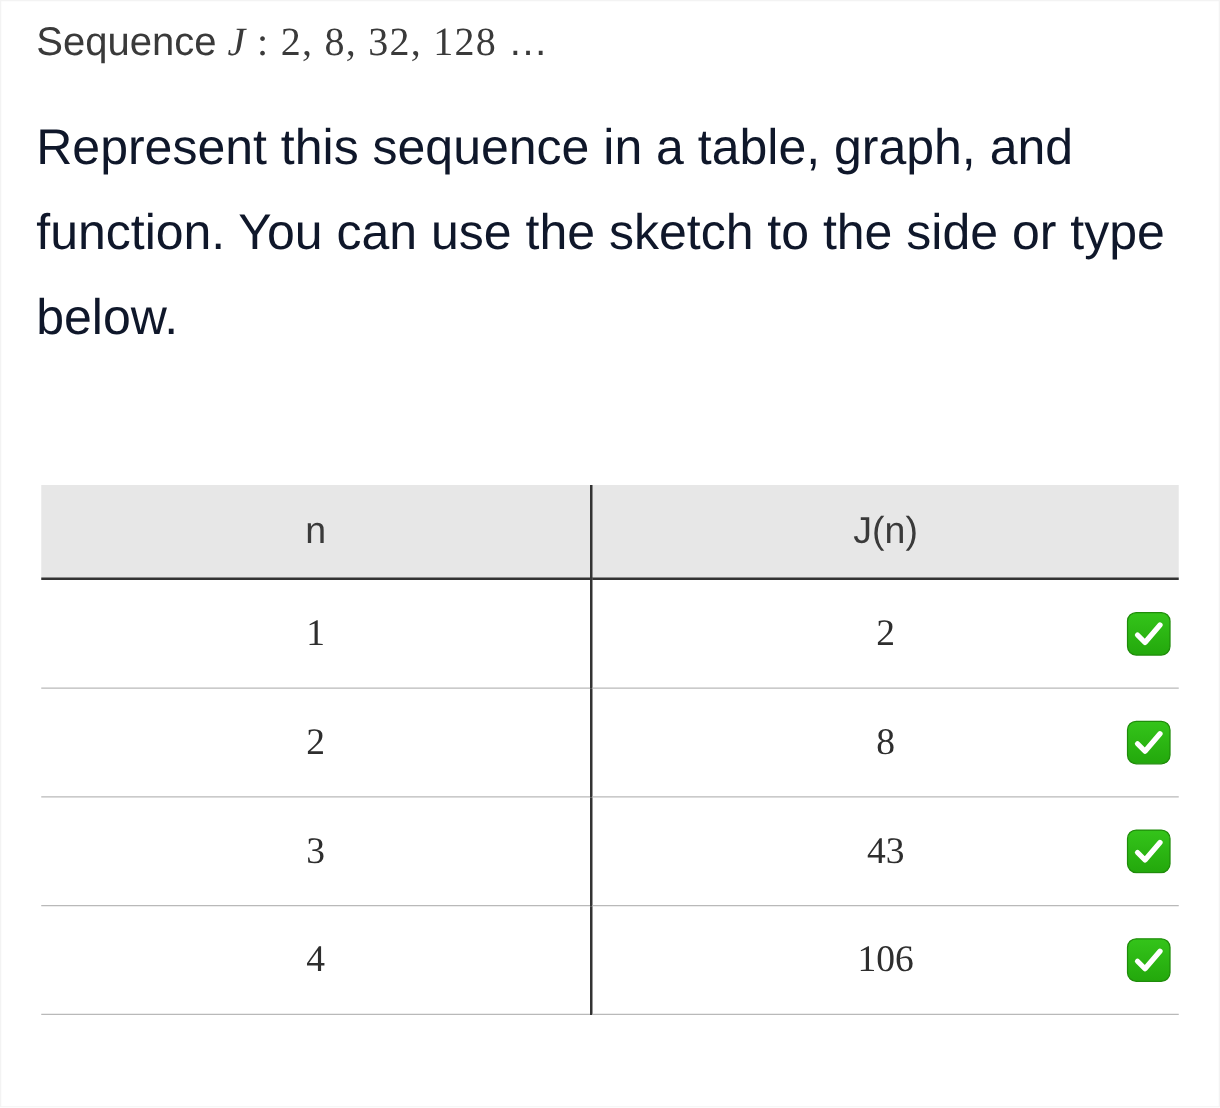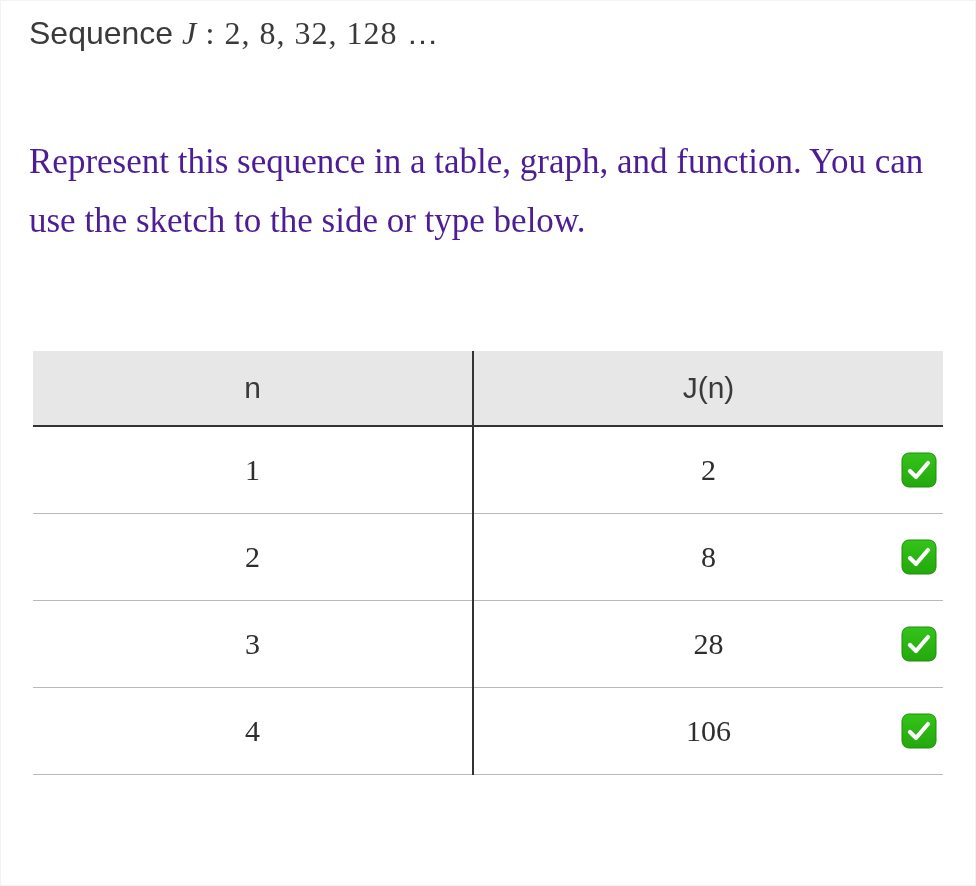--- a/index.html
+++ b/index.html
@@ -18,38 +18,37 @@
     padding: 10px 28px 0 28px;
     border: 1px solid #f3f3f3;
     width: 976px;
     height: 886px;
   }
 
   .prompt-line {
     font-size: 32px;
     line-height: 1.4;
     color: #3a3a3a;
-    margin-bottom: 76px;
+    margin-bottom: 28px;
   }
   .prompt-line .ital {
     font-family: "Times New Roman", Times, serif;
     font-style: italic;
     letter-spacing: 0.5px;
   }
   .prompt-line .seqvals {
     font-family: "Times New Roman", Times, serif;
     letter-spacing: 1px;
   }
 
   .instruction {
-    font-size: 35px;
+    font-size: 40px;
     line-height: 1.7;
-    color: #4c1d95;
+    color: #0f172a;
     margin-bottom: 100px;
-    font-family: Liberation Serif, serif;
   }
 
   
   .tbl-wrap {
     margin: 0 4px;
   }
   .tbl {
     width: 100%;
     border-collapse: collapse;
     table-layout: fixed;
@@ -146,21 +145,21 @@
         <stop offset="1" stop-color="#23a80c"></stop>
       </linearGradient>
     </defs>
     <rect x="1" y="1" width="34" height="34" rx="7" ry="7" fill="url(#g)" stroke="#1f8c0a" stroke-width="1"></rect>
     <path d="M9 19 L15 25 L27 11" fill="none" stroke="#ffffff" stroke-width="4.2" stroke-linecap="round" stroke-linejoin="round"></path>
   </svg>
               </span></td>
           </tr>
           <tr>
             <td>3</td>
-            <td><span>28</span><span class="check">
+            <td><span>43</span><span class="check">
                 <svg viewBox="0 0 36 36">
     <defs>
       <linearGradient id="g" x1="0" y1="0" x2="0" y2="1">
         <stop offset="0" stop-color="#34c41a"></stop>
         <stop offset="1" stop-color="#23a80c"></stop>
       </linearGradient>
     </defs>
     <rect x="1" y="1" width="34" height="34" rx="7" ry="7" fill="url(#g)" stroke="#1f8c0a" stroke-width="1"></rect>
     <path d="M9 19 L15 25 L27 11" fill="none" stroke="#ffffff" stroke-width="4.2" stroke-linecap="round" stroke-linejoin="round"></path>
   </svg>

